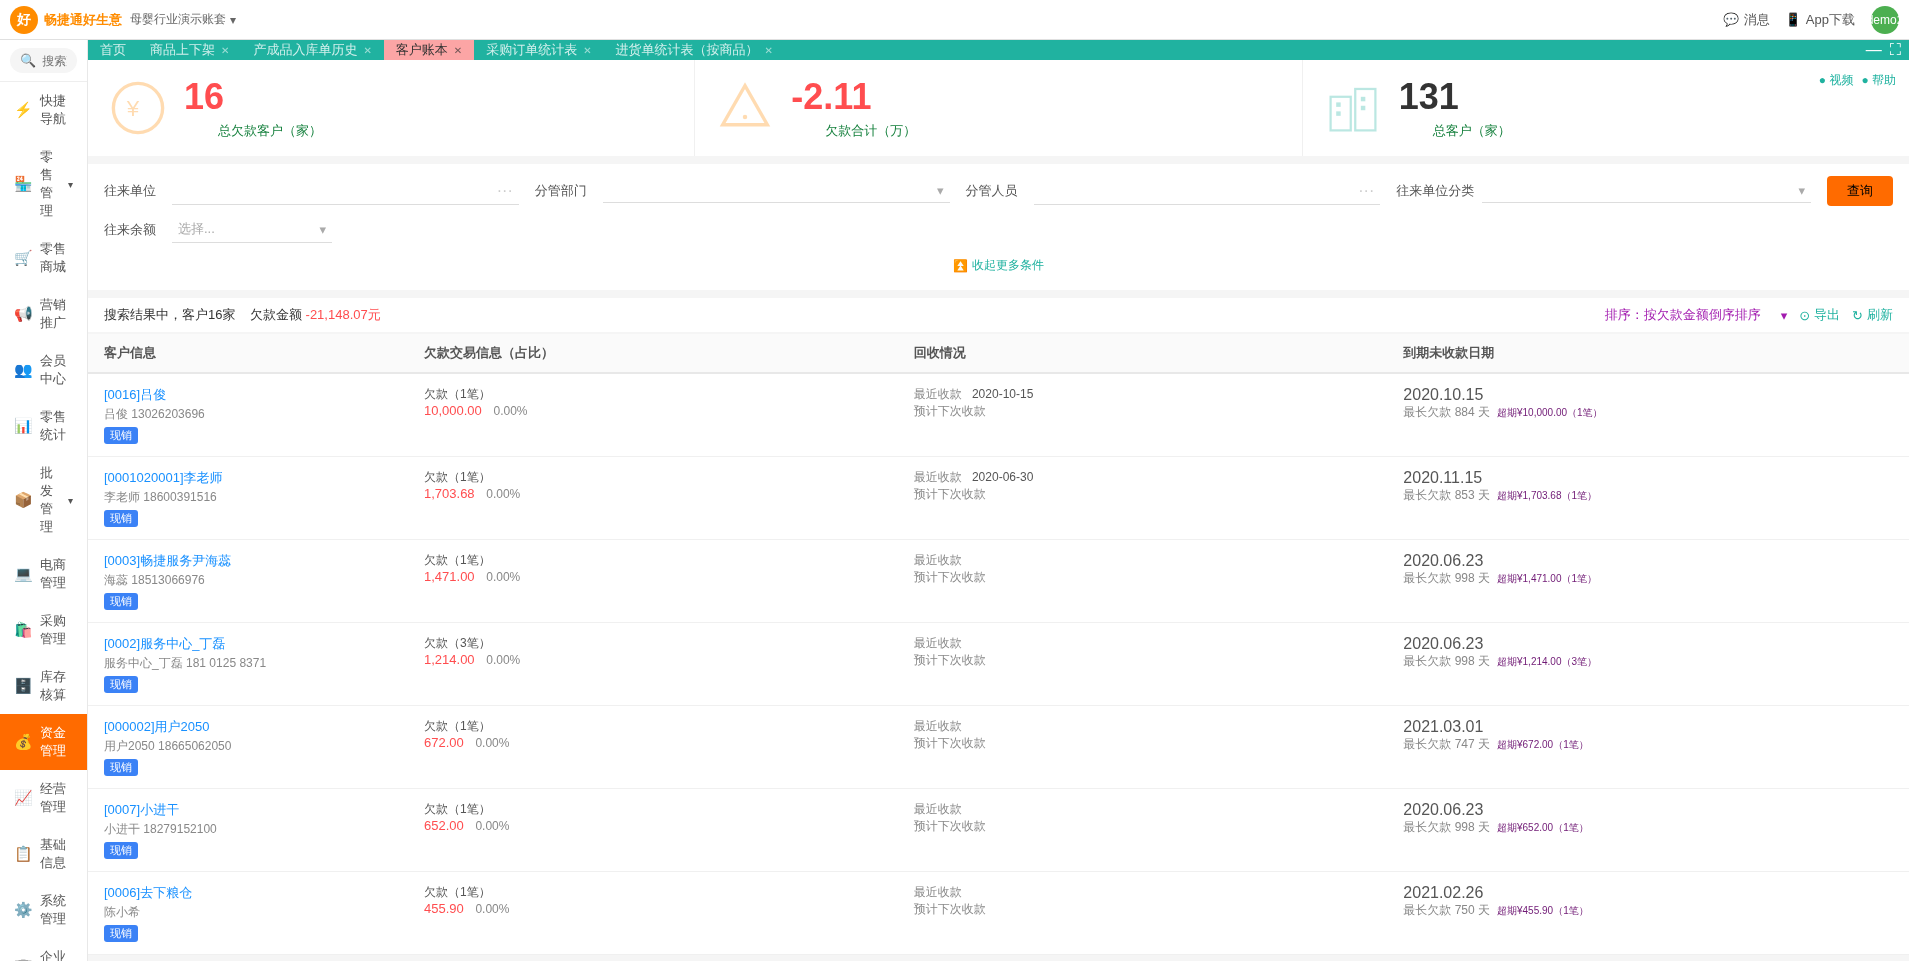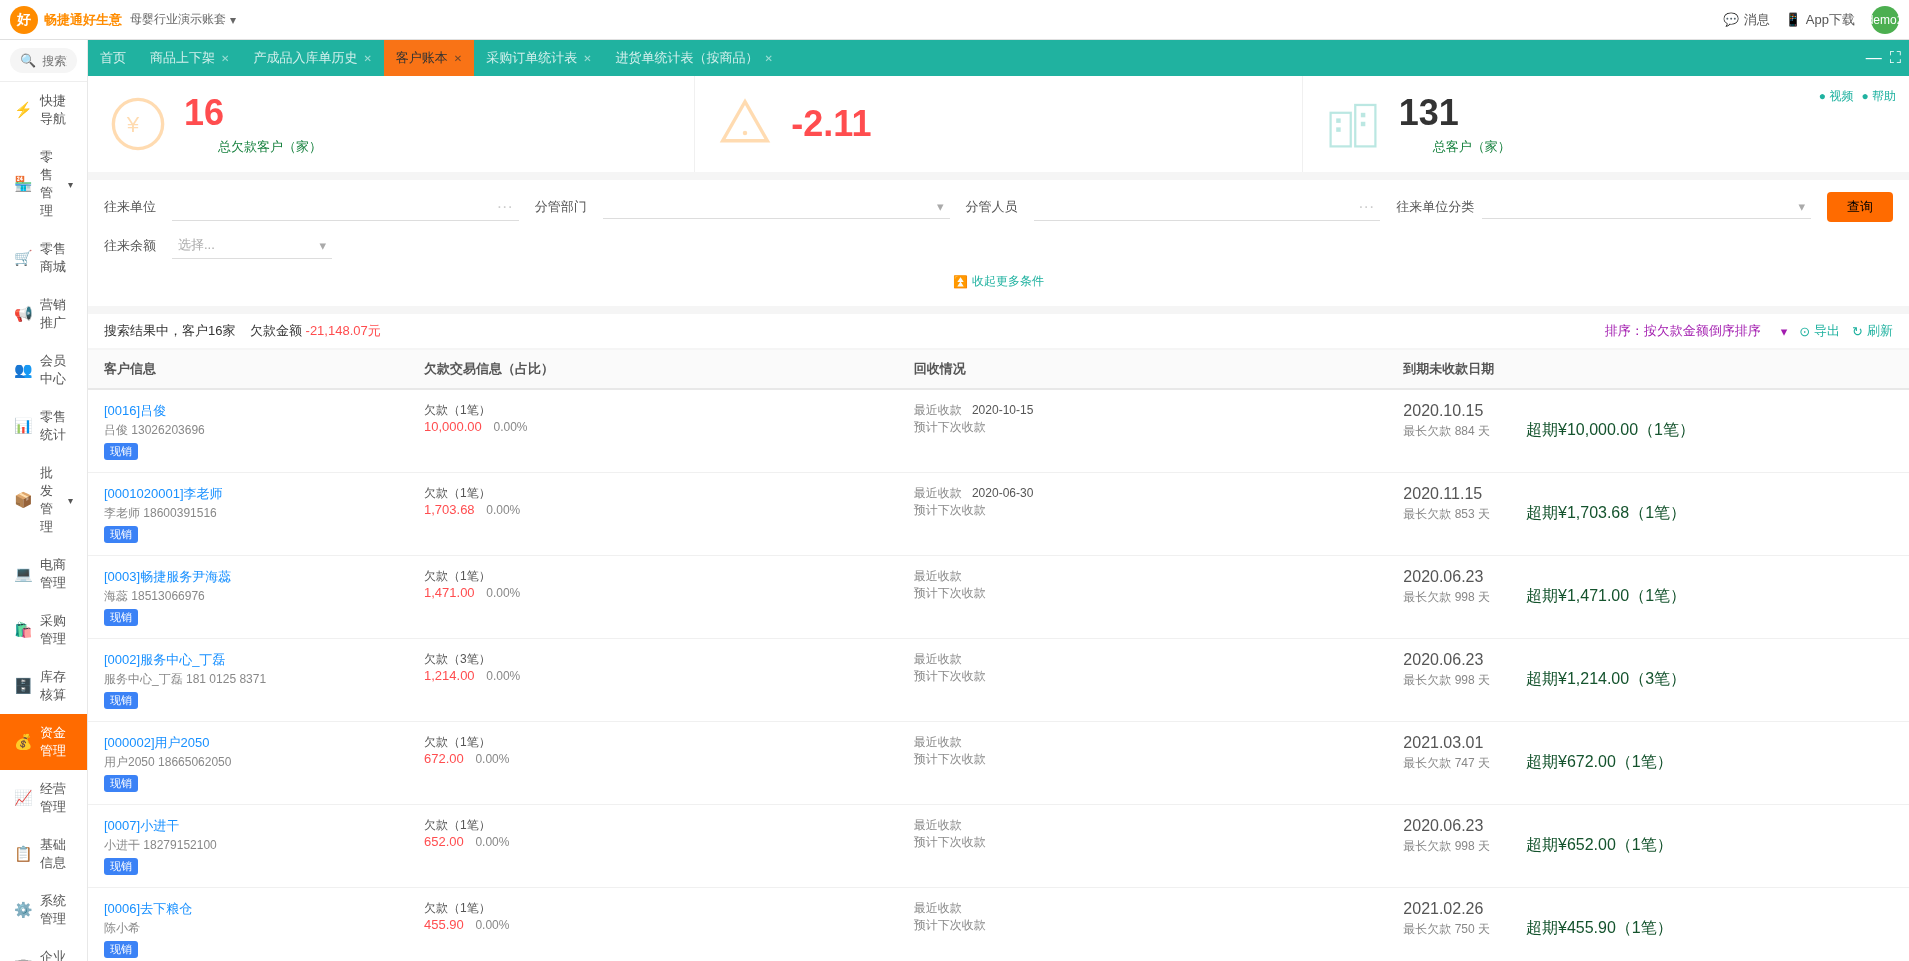--- a/index.html
+++ b/index.html
@@ -17,23 +17,23 @@
     .top-bar-right .msg-btn, .top-bar-right .app-btn { display: flex; align-items: center; gap: 4px; cursor: pointer; color: #555; }
     .avatar { width: 28px; height: 28px; border-radius: 50%; background: #4CAF50; display: flex; align-items: center; justify-content: center; color: white; font-size: 12px; }
 
     
     .main-container { display: flex; flex: 1; overflow: hidden; }
 
     
     .sidebar { width: 88px; background: #fff; border-right: 1px solid #e8e8e8; display: flex; flex-direction: column; overflow-y: auto; }
 
     
-    .tab-bar { height: 36px; background: #20b2a0; display: flex; align-items: stretch; overflow: hidden; }
+    .tab-bar { height: 20px; background: #20b2a0; display: flex; align-items: stretch; overflow: hidden; }
     .tab-item { display: flex; align-items: center; padding: 0 12px; color: rgba(255,255,255,0.8); font-size: 13px; cursor: pointer; gap: 6px; white-space: nowrap; }
-    .tab-item.active { background: #f97316; color: #333; }
+    .tab-item.active { background: #fca5a5; color: #333; }
     .tab-item .close-icon { font-size: 10px; opacity: 0.7; }
     .tab-bar-end { margin-left: auto; display: flex; align-items: center; padding: 0 8px; gap: 8px; }
     .tab-bar-end span { color: white; font-size: 16px; cursor: pointer; }
 
     
     .content-area { flex: 1; overflow-y: auto; background: #f5f5f5; }
 
     
     .stats-bar { background: #fff; display: flex; margin-bottom: 8px; }
     .stat-card { flex: 1; padding: 16px 20px; display: flex; align-items: center; gap: 16px; border-right: 1px solid #f0f0f0; position: relative; }
@@ -72,21 +72,21 @@
     .table-row-wrapper { border-bottom: 1px solid #f0f0f0; }
     .table-row { display: grid; grid-template-columns: 320px 1fr 1fr 1fr; padding: 10px 16px; align-items: start; }
     .customer-name { color: #1890ff; font-size: 13px; cursor: pointer; }
     .customer-phone { color: #888; font-size: 12px; margin-top: 2px; }
     .customer-badge { display: inline-block; background: #3b82f6; color: white; font-size: 11px; padding: 1px 6px; border-radius: 3px; margin-top: 4px; }
     .debt-amount { color: #ff4d4f; font-size: 13px; font-weight: 500; }
     .debt-count { color: #555; font-size: 12px; }
     .debt-pct { color: #888; font-size: 12px; margin-left: 8px; }
     .recovery-label { color: #888; font-size: 12px; }
     .recovery-date { color: #555; font-size: 12px; }
-    .overdue-text { color: #14532d; font-size: 16px; cursor: pointer; margin-left: 29px; }
+    .overdue-text { color: #701a75; font-size: 10px; cursor: pointer; }
     .overdue-days { color: #888; font-size: 12px; }
     .overdue-date { color: #555; font-size: 16px; }
     .cell { padding: 2px 0; }
 
     
     .sidebar-nav { display: flex; flex-direction: column; }
     .nav-item { display: flex; align-items: center; padding: 10px 14px; cursor: pointer; font-size: 13px; color: #555; gap: 8px; }
     .nav-item.active { background: #ff6b00; color: white; }
     .nav-item.active .nav-icon { color: white; }
     .nav-icon { font-size: 15px; width: 18px; text-align: center; color: #888; }
@@ -271,20 +271,21 @@
               <div class="stat-card">
 
     <div class="stat-icon">
                   <svg viewBox="0 0 50 50" fill="none">
                     <polygon points="25,5 45,40 5,40" stroke="#ff8c00" stroke-width="3" fill="none"></polygon>
                     <circle cx="25" cy="33" r="2" fill="#ff8c00"></circle>
                   </svg>
                 </div>
     <div class="stat-content">
       <div class="stat-number red">-2.11</div>
+      <div class="stat-label">欠款合计（万）</div>
     </div>
   </div>
               <div class="stat-card">
     <div class="stat-card-actions">
       <span>● 视频</span>
                   <span>● 帮助</span>
     </div>
     <div class="stat-icon">
                   <svg viewBox="0 0 50 50" fill="none">
                     <rect x="5" y="15" width="18" height="30" stroke="#20b2a0" stroke-width="2" fill="none"></rect>

